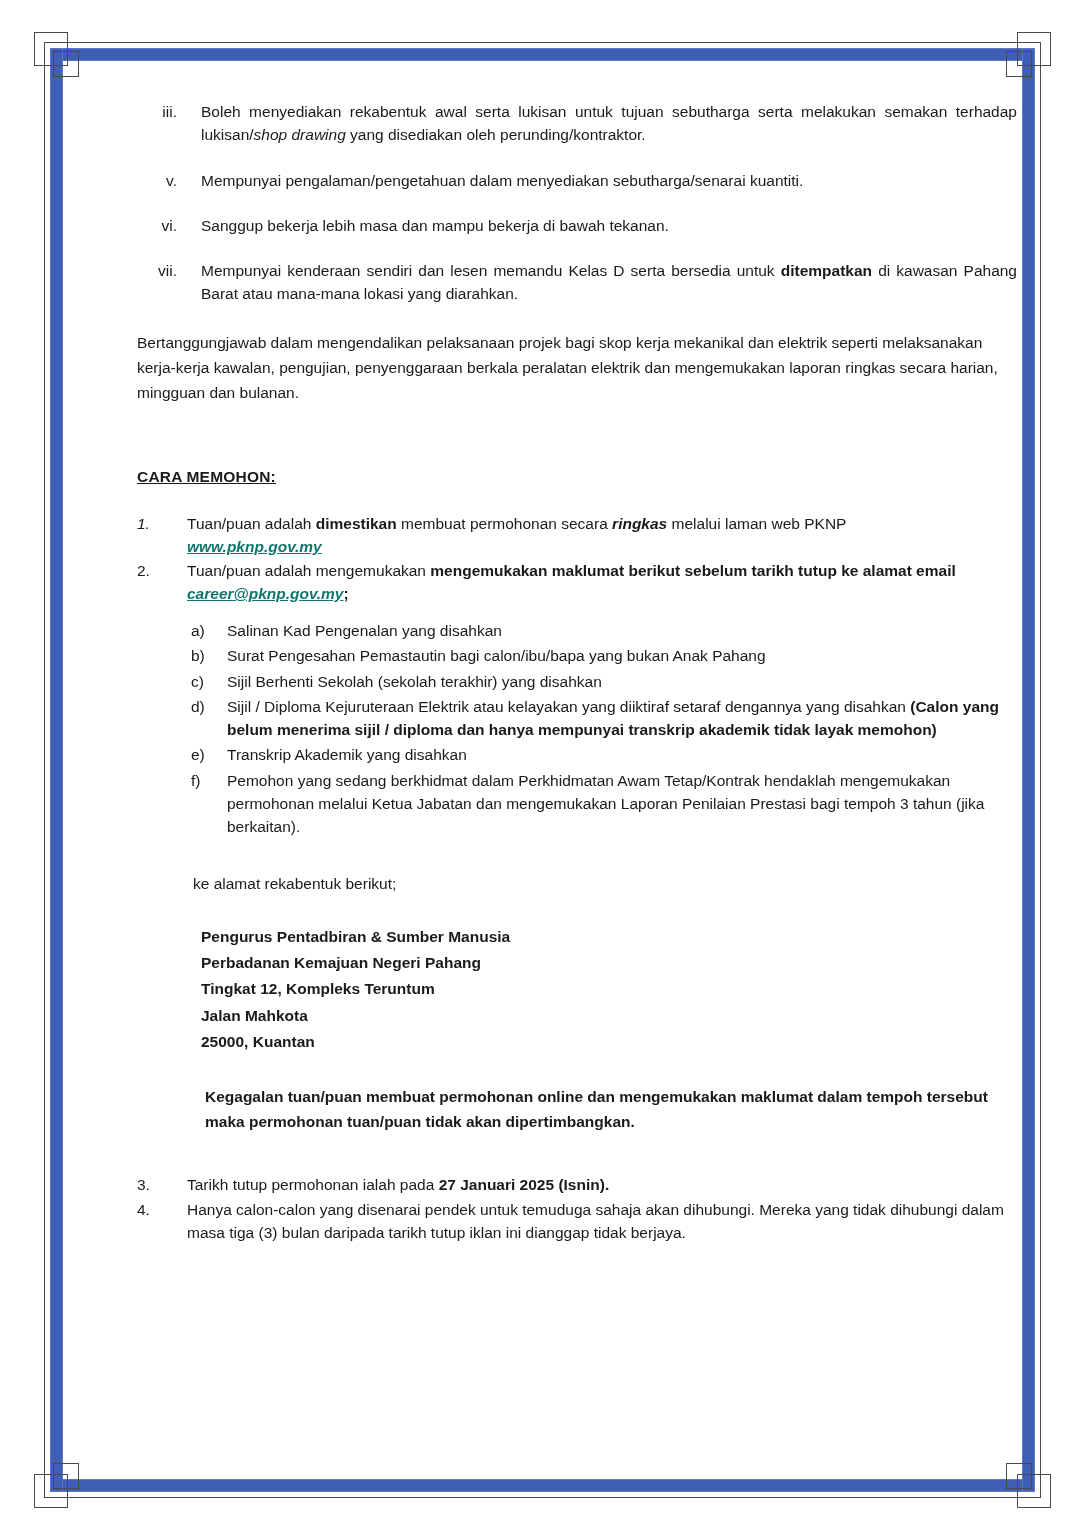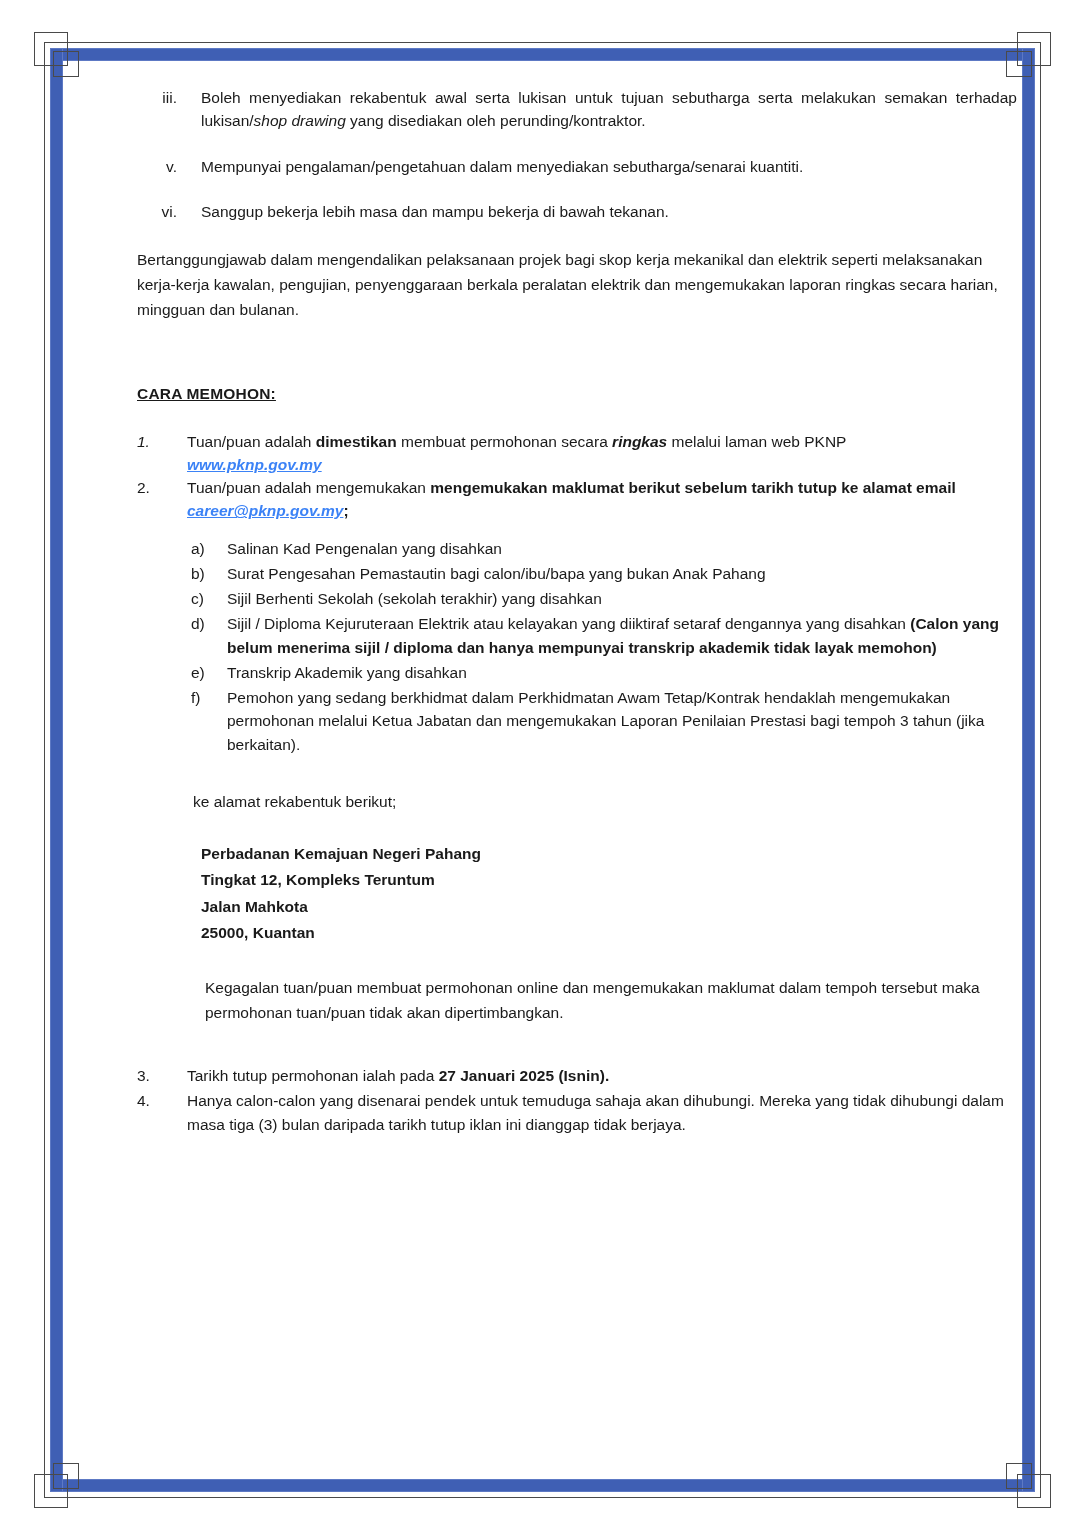--- a/index.html
+++ b/index.html
@@ -60,21 +60,21 @@
   .c-tr-b { right: 3px;   top: 3px;   }
   .c-bl-a { left: -16px; bottom: -16px; }
   .c-bl-b { left: 3px;   bottom: 3px;   }
   .c-br-a { right: -16px; bottom: -16px; }
   .c-br-b { right: 3px;   bottom: 3px;   }
 
   
   #content {
     position: absolute;
     left: 137px;
-    top: 86px;
+    top: 100px;
     width: 880px;
     font-size: 15.5px;
     line-height: 1.50;
   }
 
   .roman-list { margin: 0; padding: 0; }
   .roman-item {
     display: flex;
     margin-bottom: 22px;
   }
@@ -120,34 +120,34 @@
   .let-body { flex: 1 1 auto; }
 
   .addr-intro { margin: 34px 0 0 56px; }
   .address {
     margin: 28px 0 0 64px;
     font-weight: bold;
     line-height: 1.70;
   }
   .warning {
     margin: 30px 0 16px 68px;
-    font-weight: normal;
+    font-weight: bold;
     line-height: 1.60;
     width: 800px;
   }
 
   .tail { margin-top: 38px; }
   .tail .num-item { margin-bottom: 2px; }
 
   b, .b { font-weight: bold; }
   i, .i { font-style: italic; }
   .bi { font-weight: bold; font-style: italic; }
 
   a.link {
-    color: #3b82f6;
+    color: #0f766e;
     font-weight: bold;
     font-style: italic;
     text-decoration: underline;
   }
   .spacer-md { height: 34px; }
 </style>
 </head>
 <body>
 
 <div id="page-frame">
@@ -184,20 +184,24 @@
     <div class="roman-item">
       <div class="roman-marker">v.</div>
       <div class="roman-body nojust">Mempunyai pengalaman/pengetahuan dalam menyediakan sebutharga/senarai kuantiti.</div>
     </div>
 
     <div class="roman-item">
       <div class="roman-marker">vi.</div>
       <div class="roman-body nojust">Sanggup bekerja lebih masa dan mampu bekerja di bawah tekanan.</div>
     </div>
 
+    <div class="roman-item">
+      <div class="roman-marker">vii.</div>
+      <div class="roman-body"><span>Mempunyai kenderaan sendiri dan lesen memandu Kelas D serta bersedia untuk </span><b>ditempatkan</b><span> di kawasan Pahang Barat atau mana-mana lokasi yang diarahkan.</span></div>
+    </div>
 
   </div>
 
   <div class="para">Bertanggungjawab dalam mengendalikan pelaksanaan projek bagi skop kerja mekanikal dan elektrik seperti melaksanakan kerja-kerja kawalan, pengujian, penyenggaraan berkala peralatan elektrik dan mengemukakan laporan ringkas secara harian, mingguan dan bulanan.</div>
 
   <div class="spacer-md"></div>
 
   <div class="section-head">CARA MEMOHON:</div>
 
   <div class="num-list" style="margin-top:24px;">
@@ -253,20 +257,21 @@
     <div class="let-item">
       <div class="let-marker">f)</div>
       <div class="let-body">Pemohon yang sedang berkhidmat dalam Perkhidmatan Awam Tetap/Kontrak hendaklah mengemukakan permohonan melalui Ketua Jabatan dan mengemukakan Laporan Penilaian Prestasi bagi tempoh 3 tahun (jika berkaitan).</div>
     </div>
 
   </div>
 
   <div class="addr-intro">ke alamat rekabentuk berikut;</div>
 
   <div class="address">
+    <div>Pengurus Pentadbiran &amp; Sumber Manusia</div>
     <div>Perbadanan Kemajuan Negeri Pahang</div>
     <div>Tingkat 12, Kompleks Teruntum</div>
     <div>Jalan Mahkota</div>
     <div>25000, Kuantan</div>
   </div>
 
   <div class="warning">Kegagalan tuan/puan membuat permohonan online dan mengemukakan maklumat dalam tempoh tersebut maka permohonan tuan/puan tidak akan dipertimbangkan.</div>
 
   <div class="num-list tail">
 

